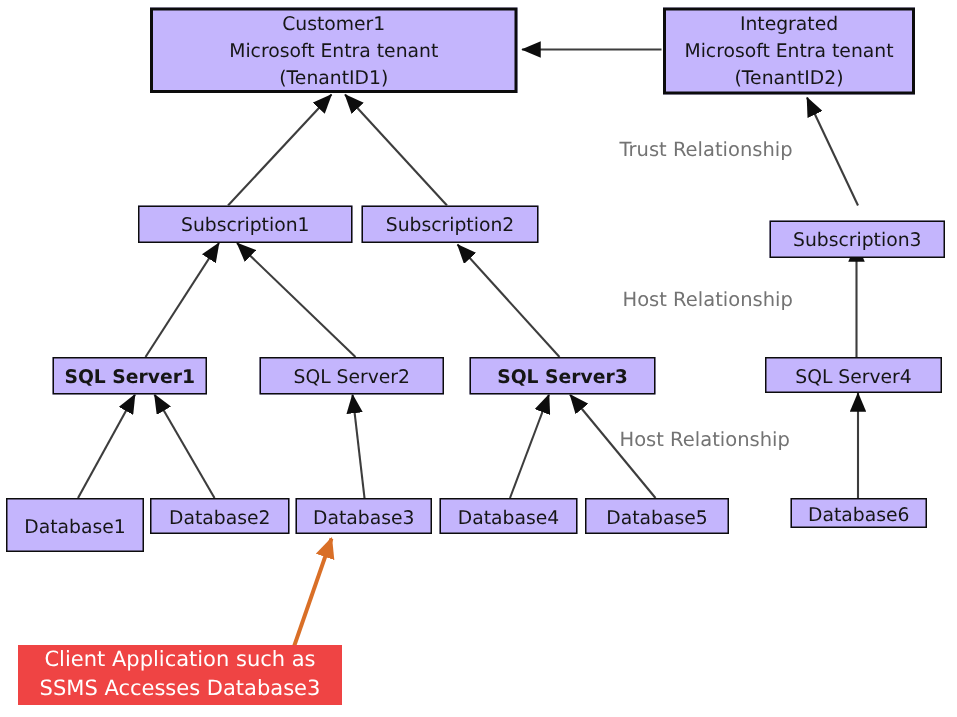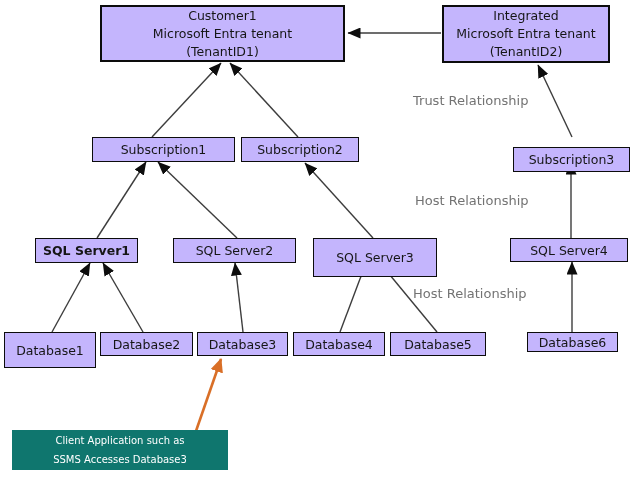--- a/index.html
+++ b/index.html
@@ -12,33 +12,33 @@
     position:absolute;box-sizing:border-box;background:#c4b5fd;border:1px solid #0c0c0c;
     display:flex;flex-direction:column;align-items:center;justify-content:center;
     z-index:2;color:#161616;font-size:12.5px;line-height:17px;text-align:center;
     white-space:nowrap;
   }
   .node.tenant{border-width:2px;line-height:18px;font-size:12.5px;}
   .edge-label{
     position:absolute;z-index:2;color:#737373;font-size:13px;white-space:nowrap;
   }
   .note{
-    position:absolute;box-sizing:border-box;background:#0f766e;border:none;z-index:2;
+    position:absolute;box-sizing:border-box;background:#ef4444;border:none;z-index:2;
     display:flex;flex-direction:column;align-items:center;justify-content:center;
-    color:#ffffff;font-size:10px;line-height:19px;text-align:center;white-space:nowrap;
+    color:#ffffff;font-size:14px;line-height:19px;text-align:center;white-space:nowrap;
   }
   
   .pos-customer   {left:100px;top:5px;  width:245px;height:57px;}
   .pos-integrated {left:442px;top:5px;  width:168px;height:58px;}
   .pos-sub1       {left:92px; top:137px;width:143px;height:25px;}
   .pos-sub2       {left:241px;top:137px;width:118px;height:25px;text-align:right;}
   .pos-sub3       {left:513px;top:137px;width:117px;height:25px;margin-top:10px;}
   .pos-sql1       {left:35px; top:238px;width:103px;height:25px;font-weight:bold;}
   .pos-sql2       {left:173px;top:238px;width:123px;height:25px;}
-  .pos-sql3       {left:313px;top:238px;width:124px;height:39px;}
+  .pos-sql3       {left:313px;top:238px;width:124px;height:25px;font-weight:bold;}
   .pos-sql4       {left:510px;top:238px;width:118px;height:24px;}
   .pos-db1        {left:4px;  top:332px;width:92px; height:36px;}
   .pos-db2        {left:100px;top:332px;width:93px; height:24px;}
   .pos-db3        {left:197px;top:332px;width:91px; height:24px;}
   .pos-db4        {left:293px;top:332px;width:92px; height:24px;}
   .pos-db5        {left:390px;top:332px;width:96px; height:24px;}
   .pos-db6        {left:527px;top:332px;width:91px; height:20px;}
   .pos-trust      {left:413px;top:93px;}
   .pos-host1      {left:415px;top:193px;}
   .pos-host2      {left:413px;top:286px;}

